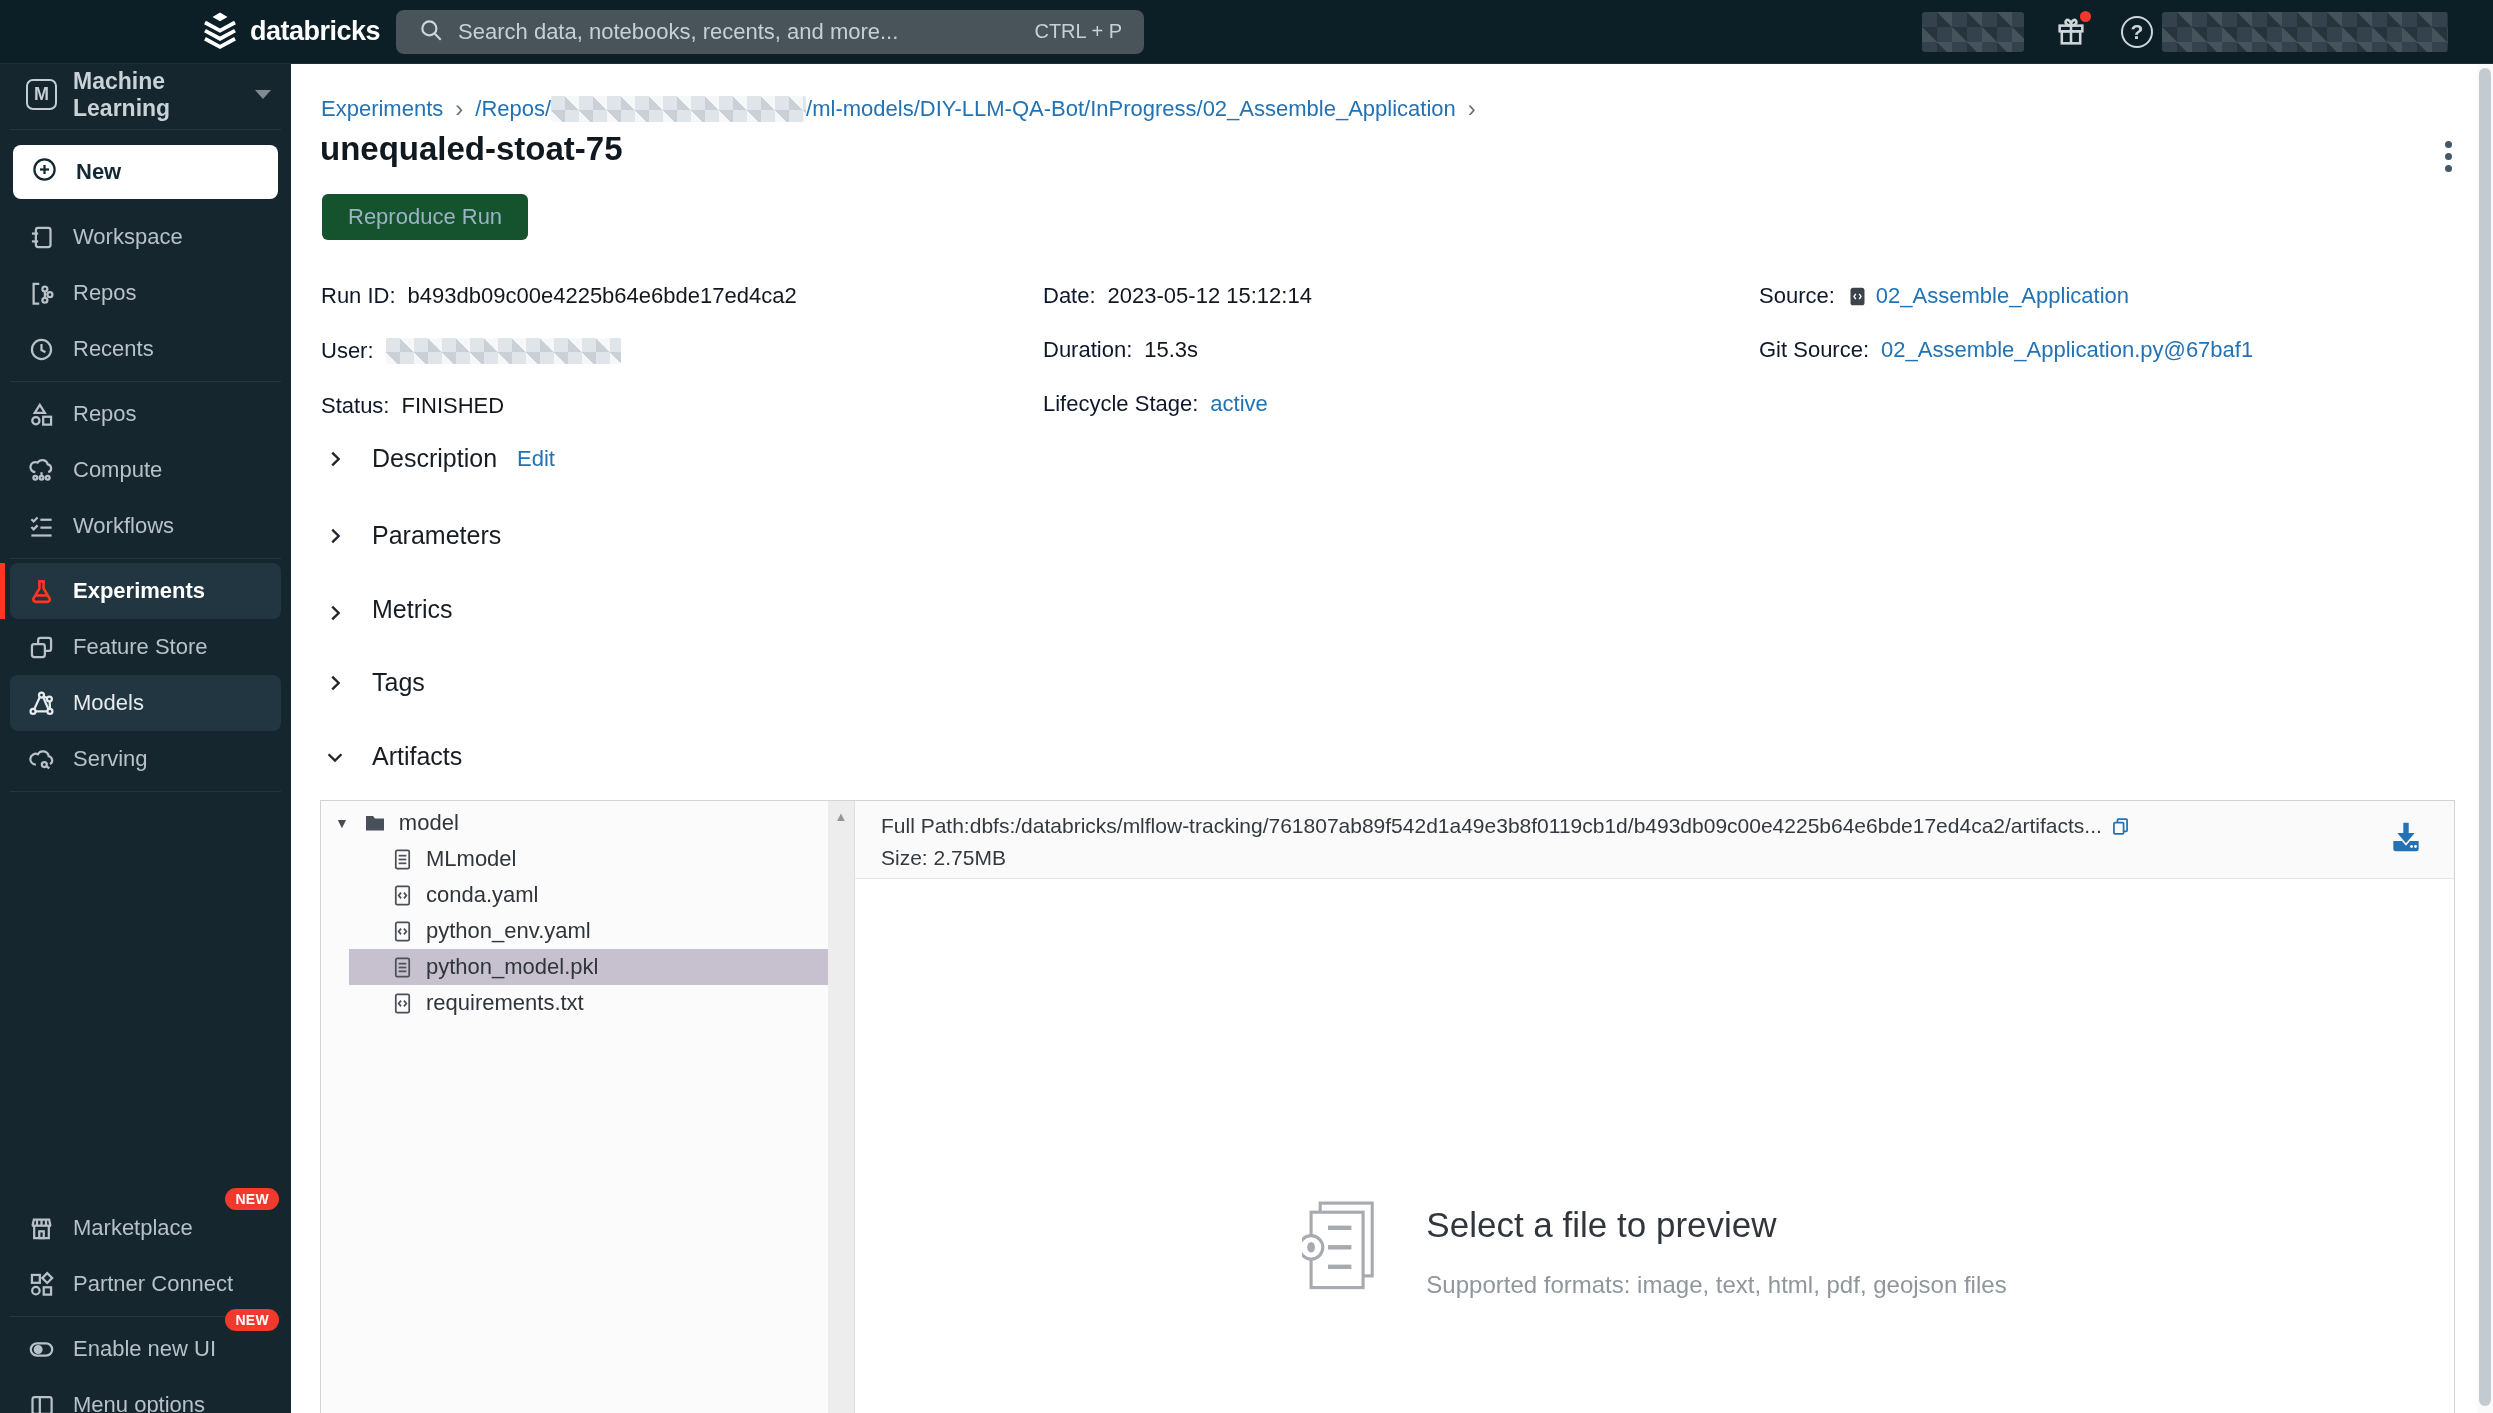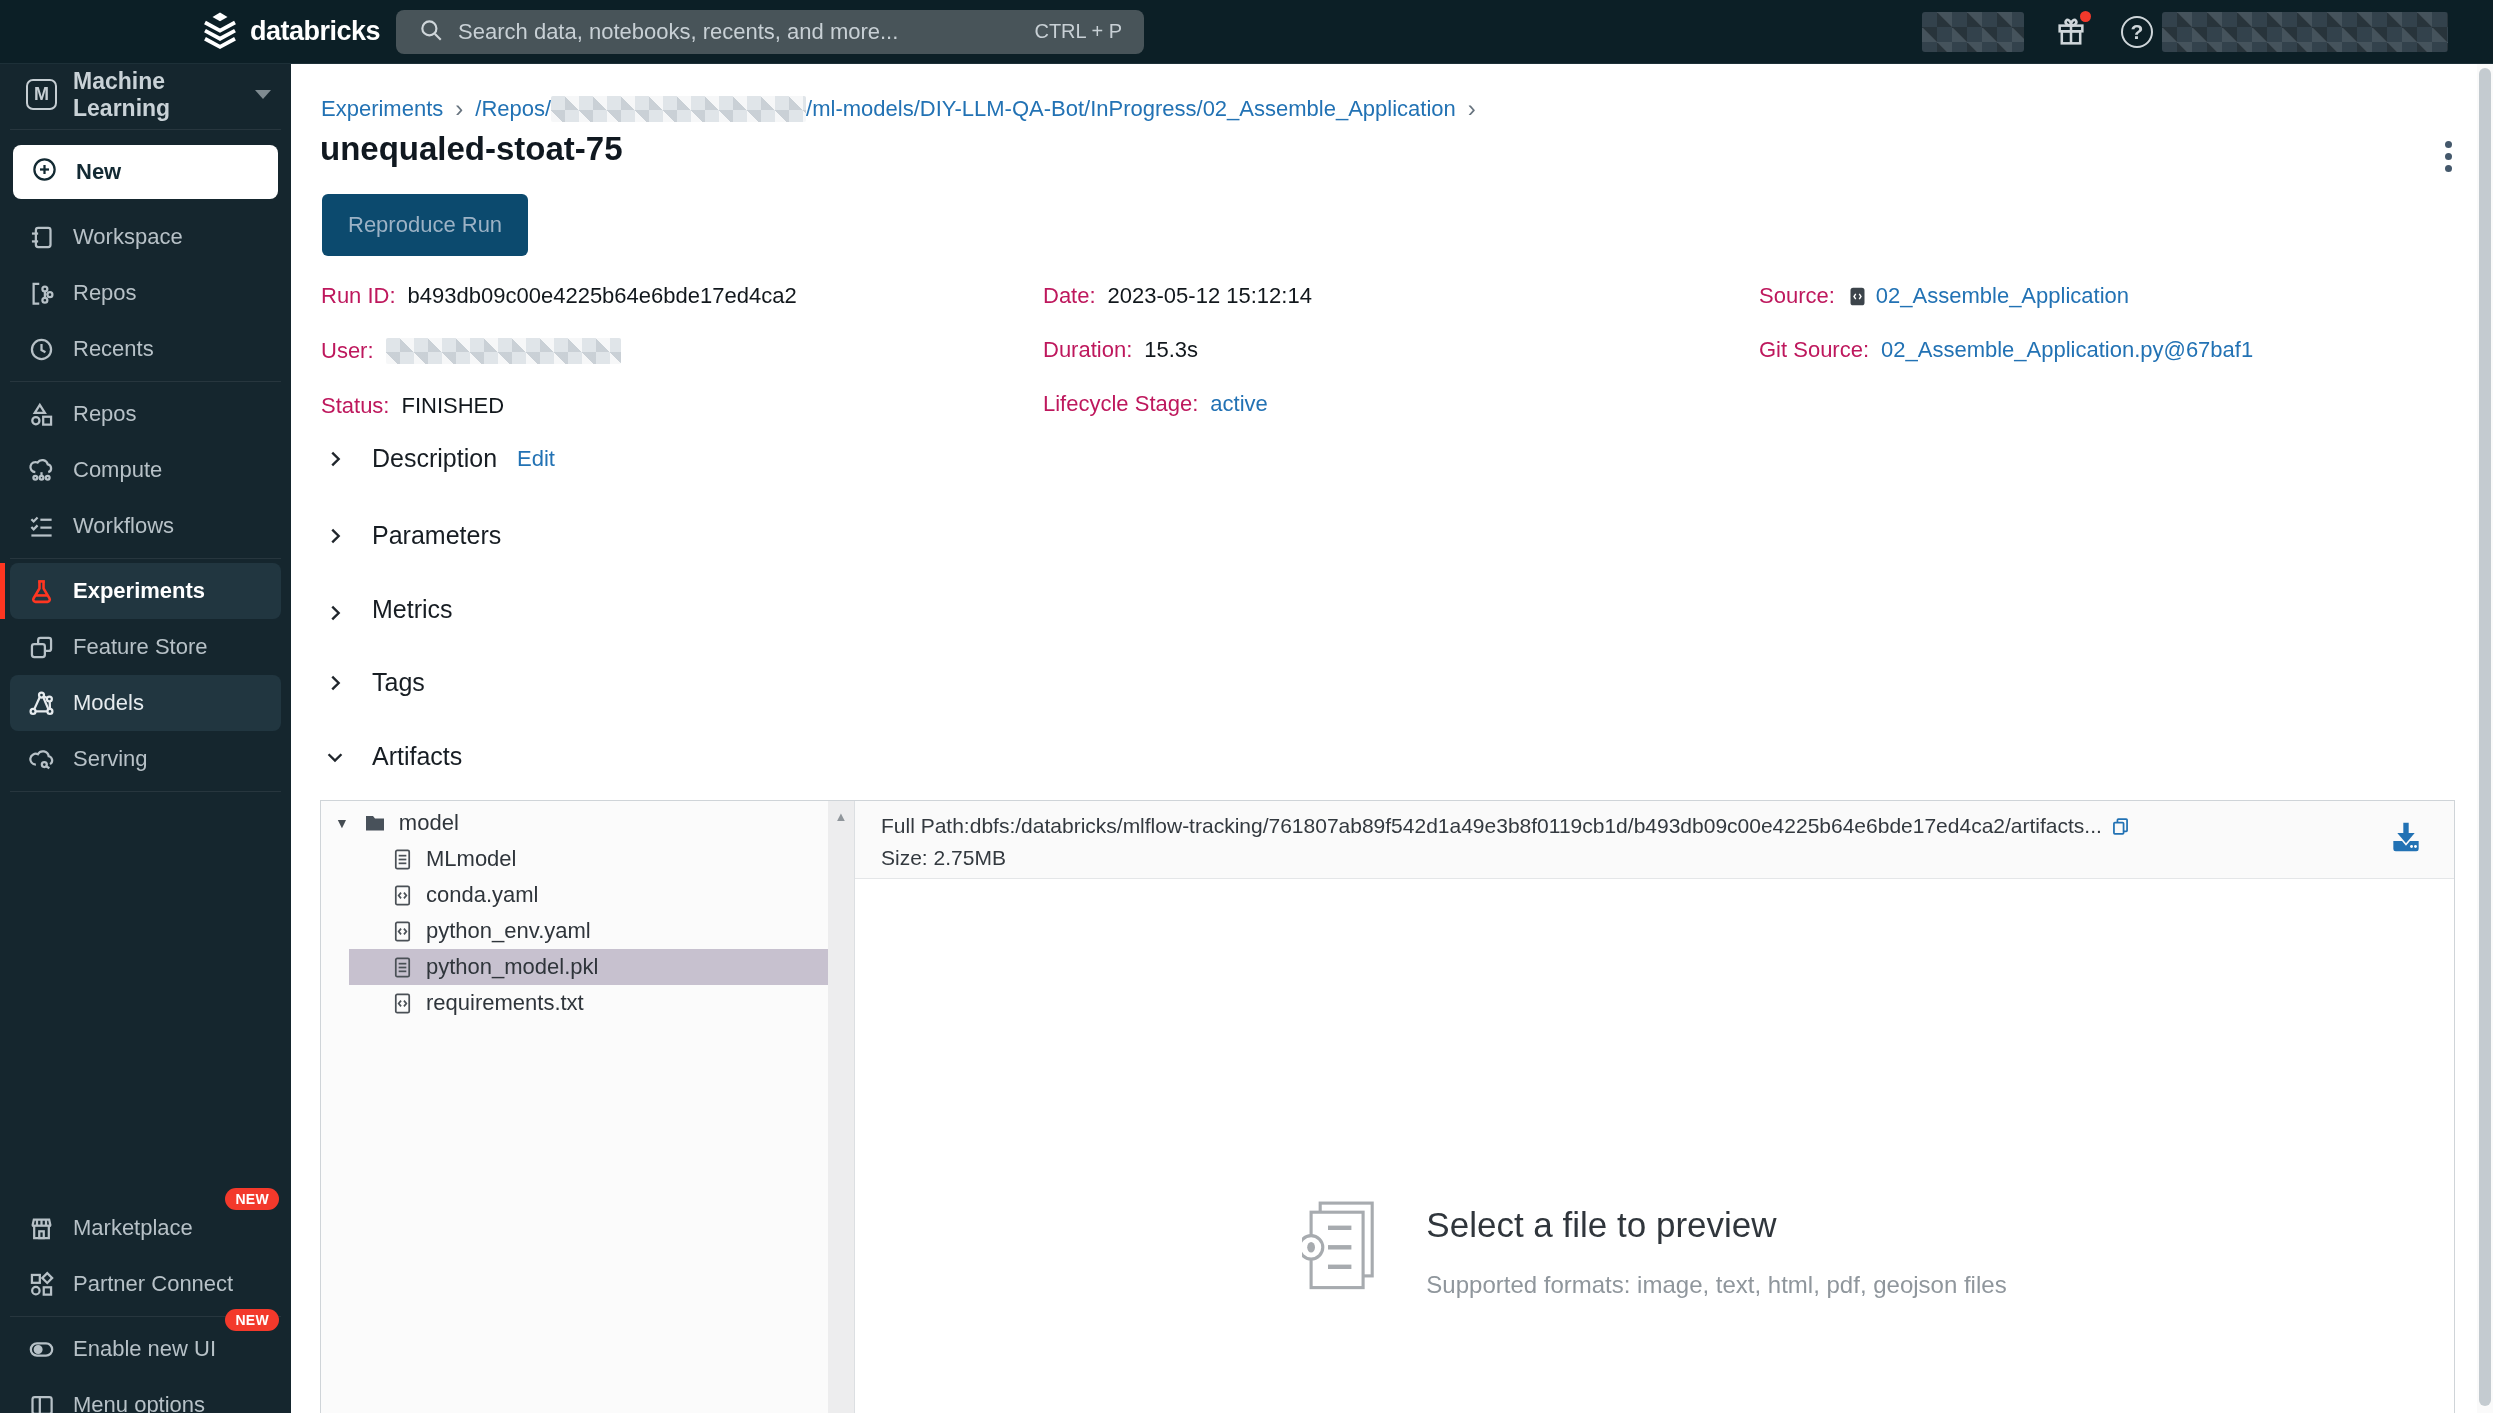--- a/index.html
+++ b/index.html
@@ -62,26 +62,26 @@
   .bc-sep { color:#68747f; font-size:24px; }
   .pixel-light { background-color:#e0e5e9;
     background-image:linear-gradient(45deg, rgba(255,255,255,.7) 25%, transparent 25%, transparent 75%, rgba(255,255,255,.7) 75%),
       linear-gradient(45deg, rgba(160,170,178,.35) 25%, transparent 25%, transparent 75%, rgba(160,170,178,.35) 75%);
     background-size:28px 28px; background-position:0 0,14px 14px; border-radius:2px; }
   .bc-blur { display:inline-block; width:255px; height:26px; vertical-align:middle; }
   .page-title { position:absolute; left:29px; top:66px; font-size:33px; font-weight:600; color:#101820; }
   .kebab { position:absolute; left:2140px; top:70px; width:34px; height:44px; display:flex;
     flex-direction:column; align-items:center; justify-content:center; gap:5px; cursor:pointer; }
   .kebab span { width:7px; height:7px; border-radius:50%; background:#44586b; }
-  .reproduce-btn { position:absolute; left:31px; top:130px; height:62px; padding:0 26px;
-    background:#0c4a6e; color:#9cb2c5; border:none; border-radius:6px; font-size:22px; font-family:inherit; }
+  .reproduce-btn { position:absolute; left:31px; top:130px; height:46px; padding:0 26px;
+    background:#14532d; color:#9cb2c5; border:none; border-radius:6px; font-size:22px; font-family:inherit; }
 
   .info-col { position:absolute; top:220px; font-size:22px; }
   .info-col .row { display:flex; align-items:center; margin-bottom:30px; line-height:24px; white-space:nowrap; }
-  .ilabel { color:#be185d; margin-right:12px; }
+  .ilabel { color:#0f172a; margin-right:12px; }
   .ivalue { color:#11171c; }
   .link { color:#2272b4; cursor:pointer; }
   .col1 { left:30px; } .col2 { left:752px; } .col3 { left:1468px; }
   .user-blur { display:inline-block; width:235px; height:26px; vertical-align:middle; }
   .src-icon { margin-right:8px; display:inline-flex; vertical-align:-3px; }
 
   .section-row { position:absolute; left:33px; display:flex; align-items:center; gap:26px; cursor:pointer; }
   .section-label { font-size:25px; color:#171d23; }
   .edit-link { font-size:22px; color:#2272b4; margin-left:-6px; }
 

